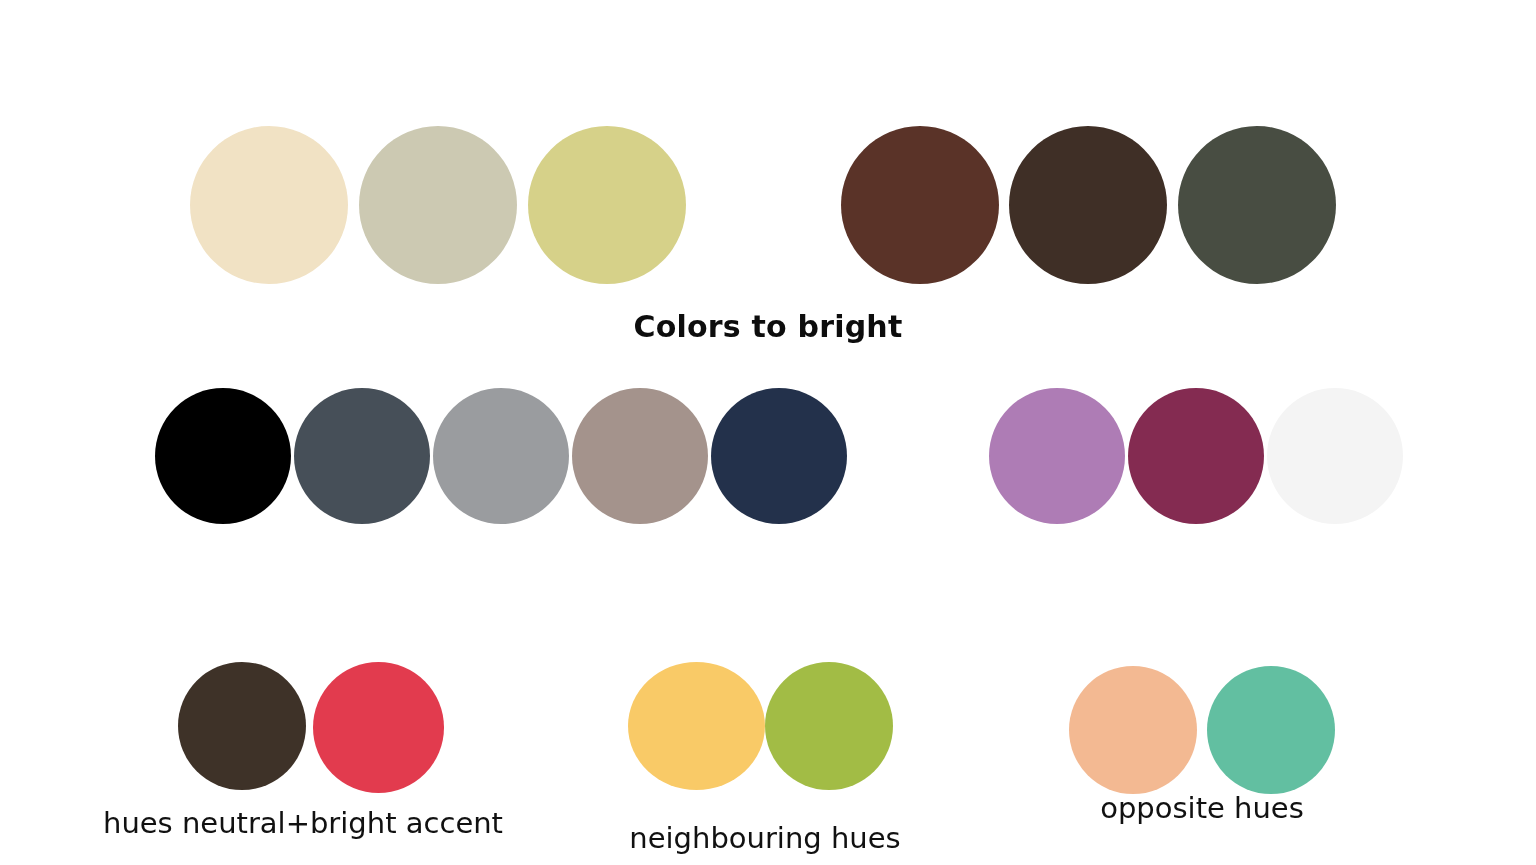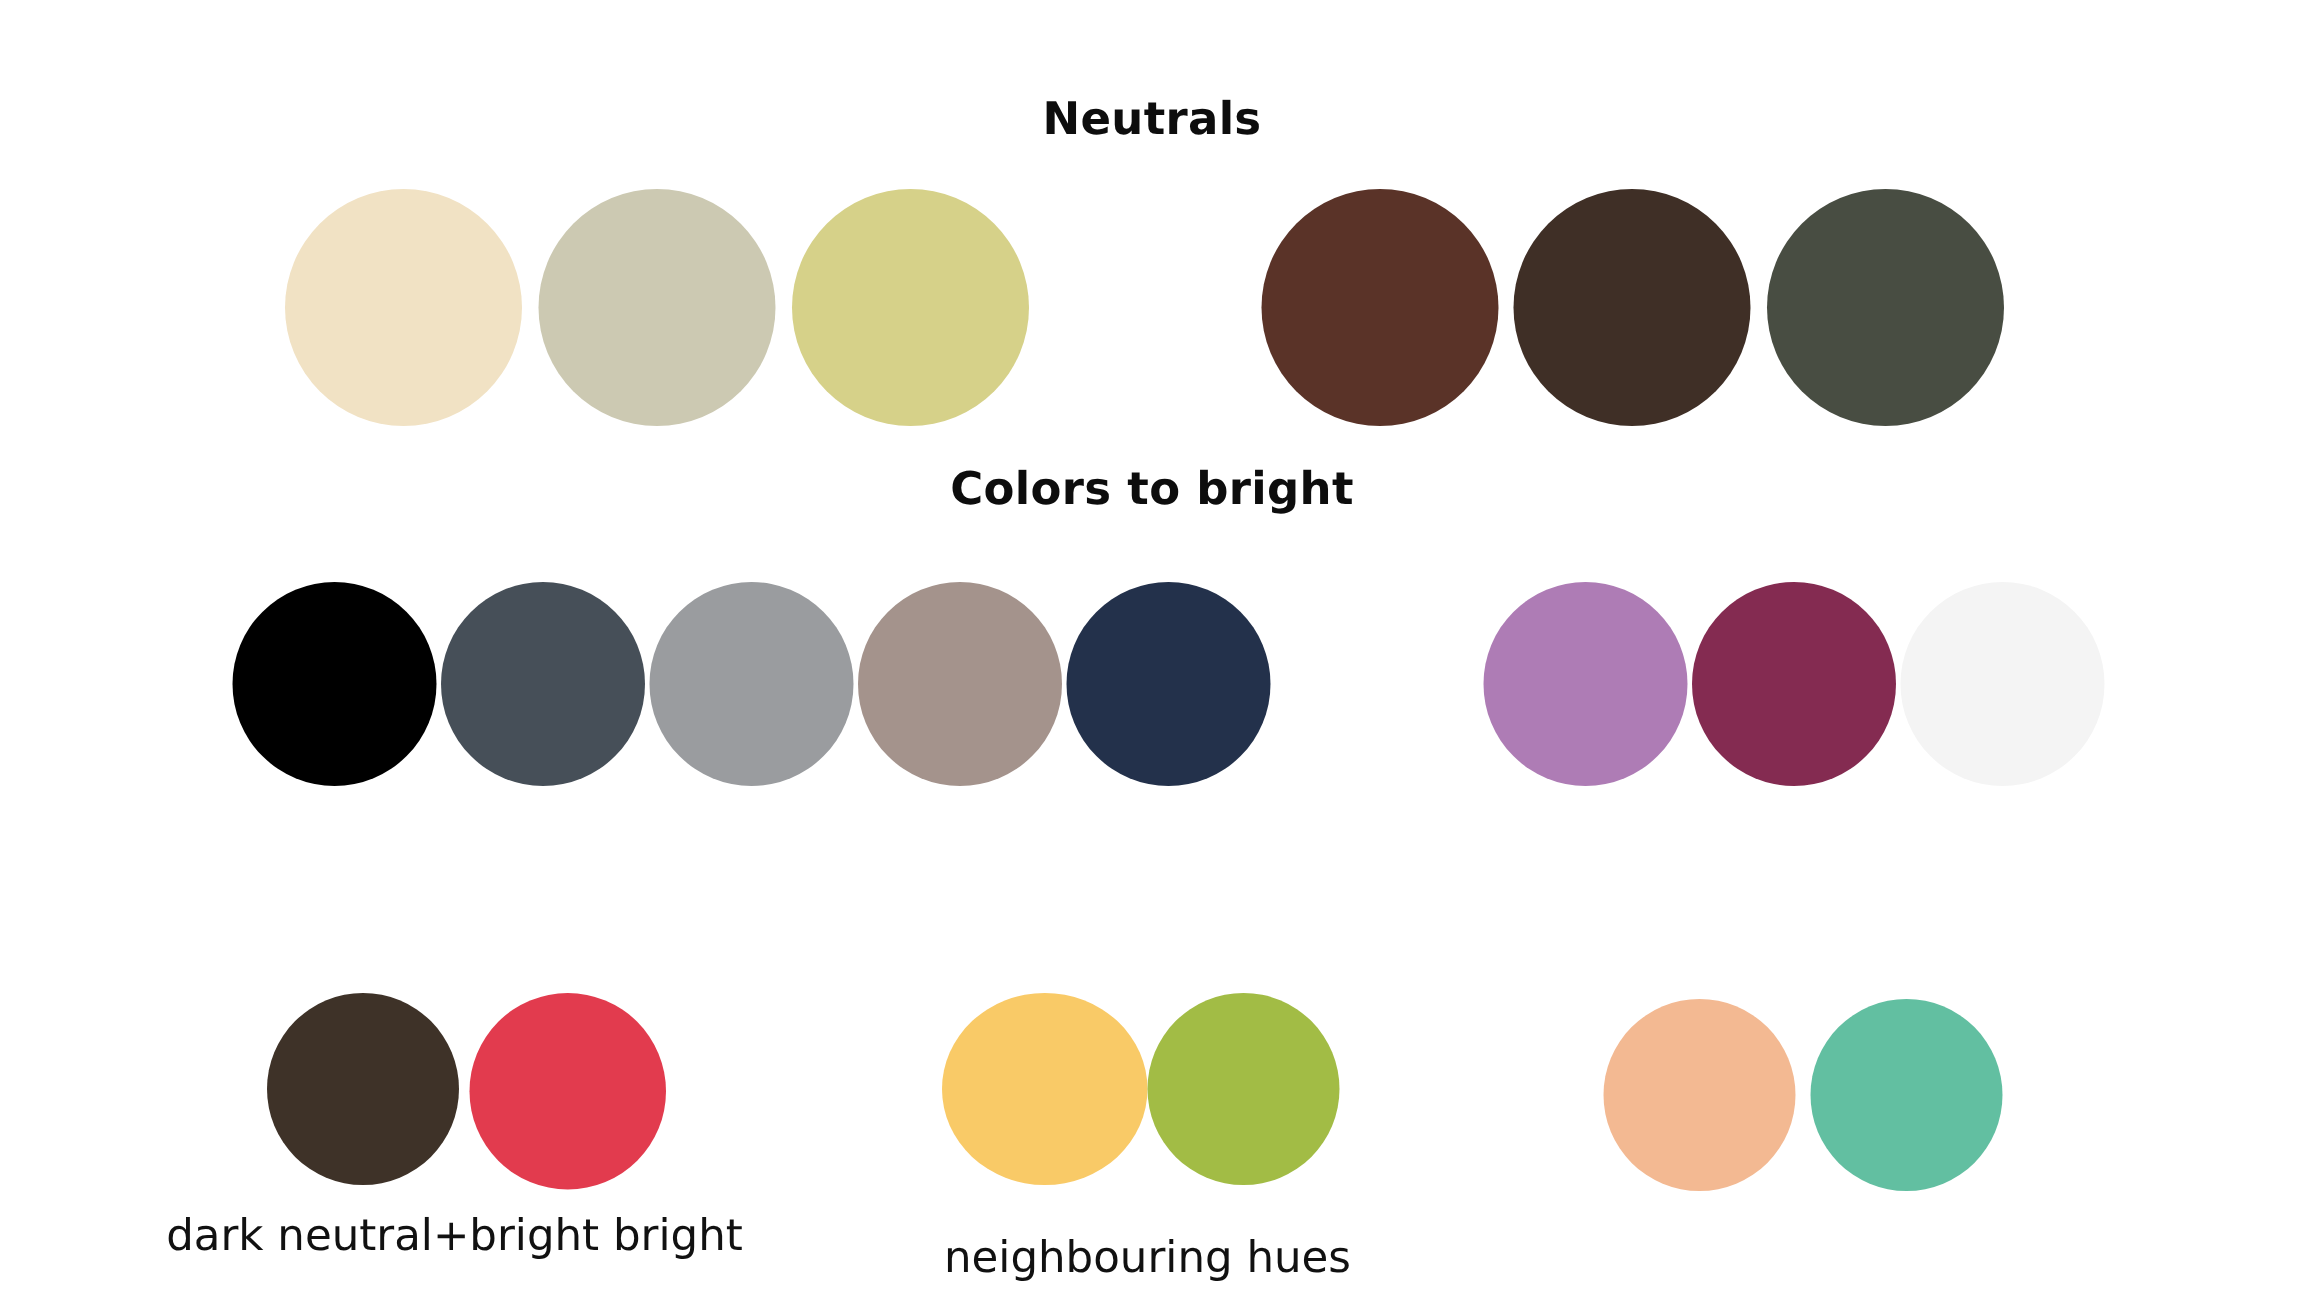--- a/index.html
+++ b/index.html
@@ -65,21 +65,20 @@
     color: #111111;
     text-align: center;
     white-space: nowrap;
   }
 </style>
 </head>
 <body style="background-color: rgb(255, 255, 255);">
 
 <div class="stage">
 
-  <div class="section-heading" id="heading-neutrals">Neutrals</div>
 
   <div class="swatch" style="left: 190px; top: 126px; width: 158px; height: 158px; background-color: rgb(241, 226, 196);"></div>
   <div class="swatch" style="left: 359px; top: 126px; width: 158px; height: 158px; background-color: rgb(204, 201, 178);"></div>
   <div class="swatch" style="left: 528px; top: 126px; width: 158px; height: 158px; background-color: rgb(214, 209, 137);"></div>
 
   <div class="swatch" style="left: 841px; top: 126px; width: 158px; height: 158px; background-color: rgb(90, 51, 40);"></div>
   <div class="swatch" style="left: 1009px; top: 126px; width: 158px; height: 158px; background-color: rgb(63, 47, 38);"></div>
   <div class="swatch" style="left: 1178px; top: 126px; width: 158px; height: 158px; background-color: rgb(72, 77, 66);"></div>
 
   <div class="section-heading" id="heading-avoid">Colors to bright</div>
@@ -90,22 +89,23 @@
   <div class="swatch" style="left: 572px; top: 388px; width: 136px; height: 136px; background-color: rgb(164, 147, 140);"></div>
   <div class="swatch" style="left: 711px; top: 388px; width: 136px; height: 136px; background-color: rgb(35, 49, 75);"></div>
   <div class="swatch" style="left:850px; top:388px; width:136px; height:136px;"></div>
   <div class="swatch" style="left: 989px; top: 388px; width: 136px; height: 136px; background-color: rgb(174, 124, 181);"></div>
   <div class="swatch" style="left: 1128px; top: 388px; width: 136px; height: 136px; background-color: rgb(132, 43, 81);"></div>
   <div class="swatch" style="left: 1267px; top: 388px; width: 136px; height: 136px; background-color: rgb(244, 244, 244);"></div>
 
 
   <div class="swatch" style="left: 178px; top: 662px; width: 128px; height: 128px; background-color: rgb(62, 50, 40);"></div>
   <div class="swatch" style="left: 313px; top: 662px; width: 131px; height: 131px; background-color: rgb(226, 59, 78);"></div>
-  <div class="combo-caption" style="left:13px; top:806px; width:580px;">dark neutral+bright bright</div>
+  <div class="combo-caption" style="left:13px; top:806px; width:580px;">hues neutral+bright accent</div>
 
   <div class="swatch" style="left: 628px; top: 662px; width: 137px; height: 128px; background-color: rgb(249, 202, 103);"></div>
   <div class="swatch" style="left: 765px; top: 662px; width: 128px; height: 128px; background-color: rgb(162, 188, 69);"></div>
   <div class="combo-caption" style="left:475px; top:806px; width:580px;margin-top:15px;">neighbouring hues</div>
 
   <div class="swatch" style="left: 1069px; top: 666px; width: 128px; height: 128px; background-color: rgb(243, 185, 146);"></div>
   <div class="swatch" style="left: 1207px; top: 666px; width: 128px; height: 128px; background-color: rgb(98, 191, 161);"></div>
+  <div class="combo-caption" style="left:912px; top:791px; width:580px;">opposite hues</div>
 
 </div>
 
 </body></html>

